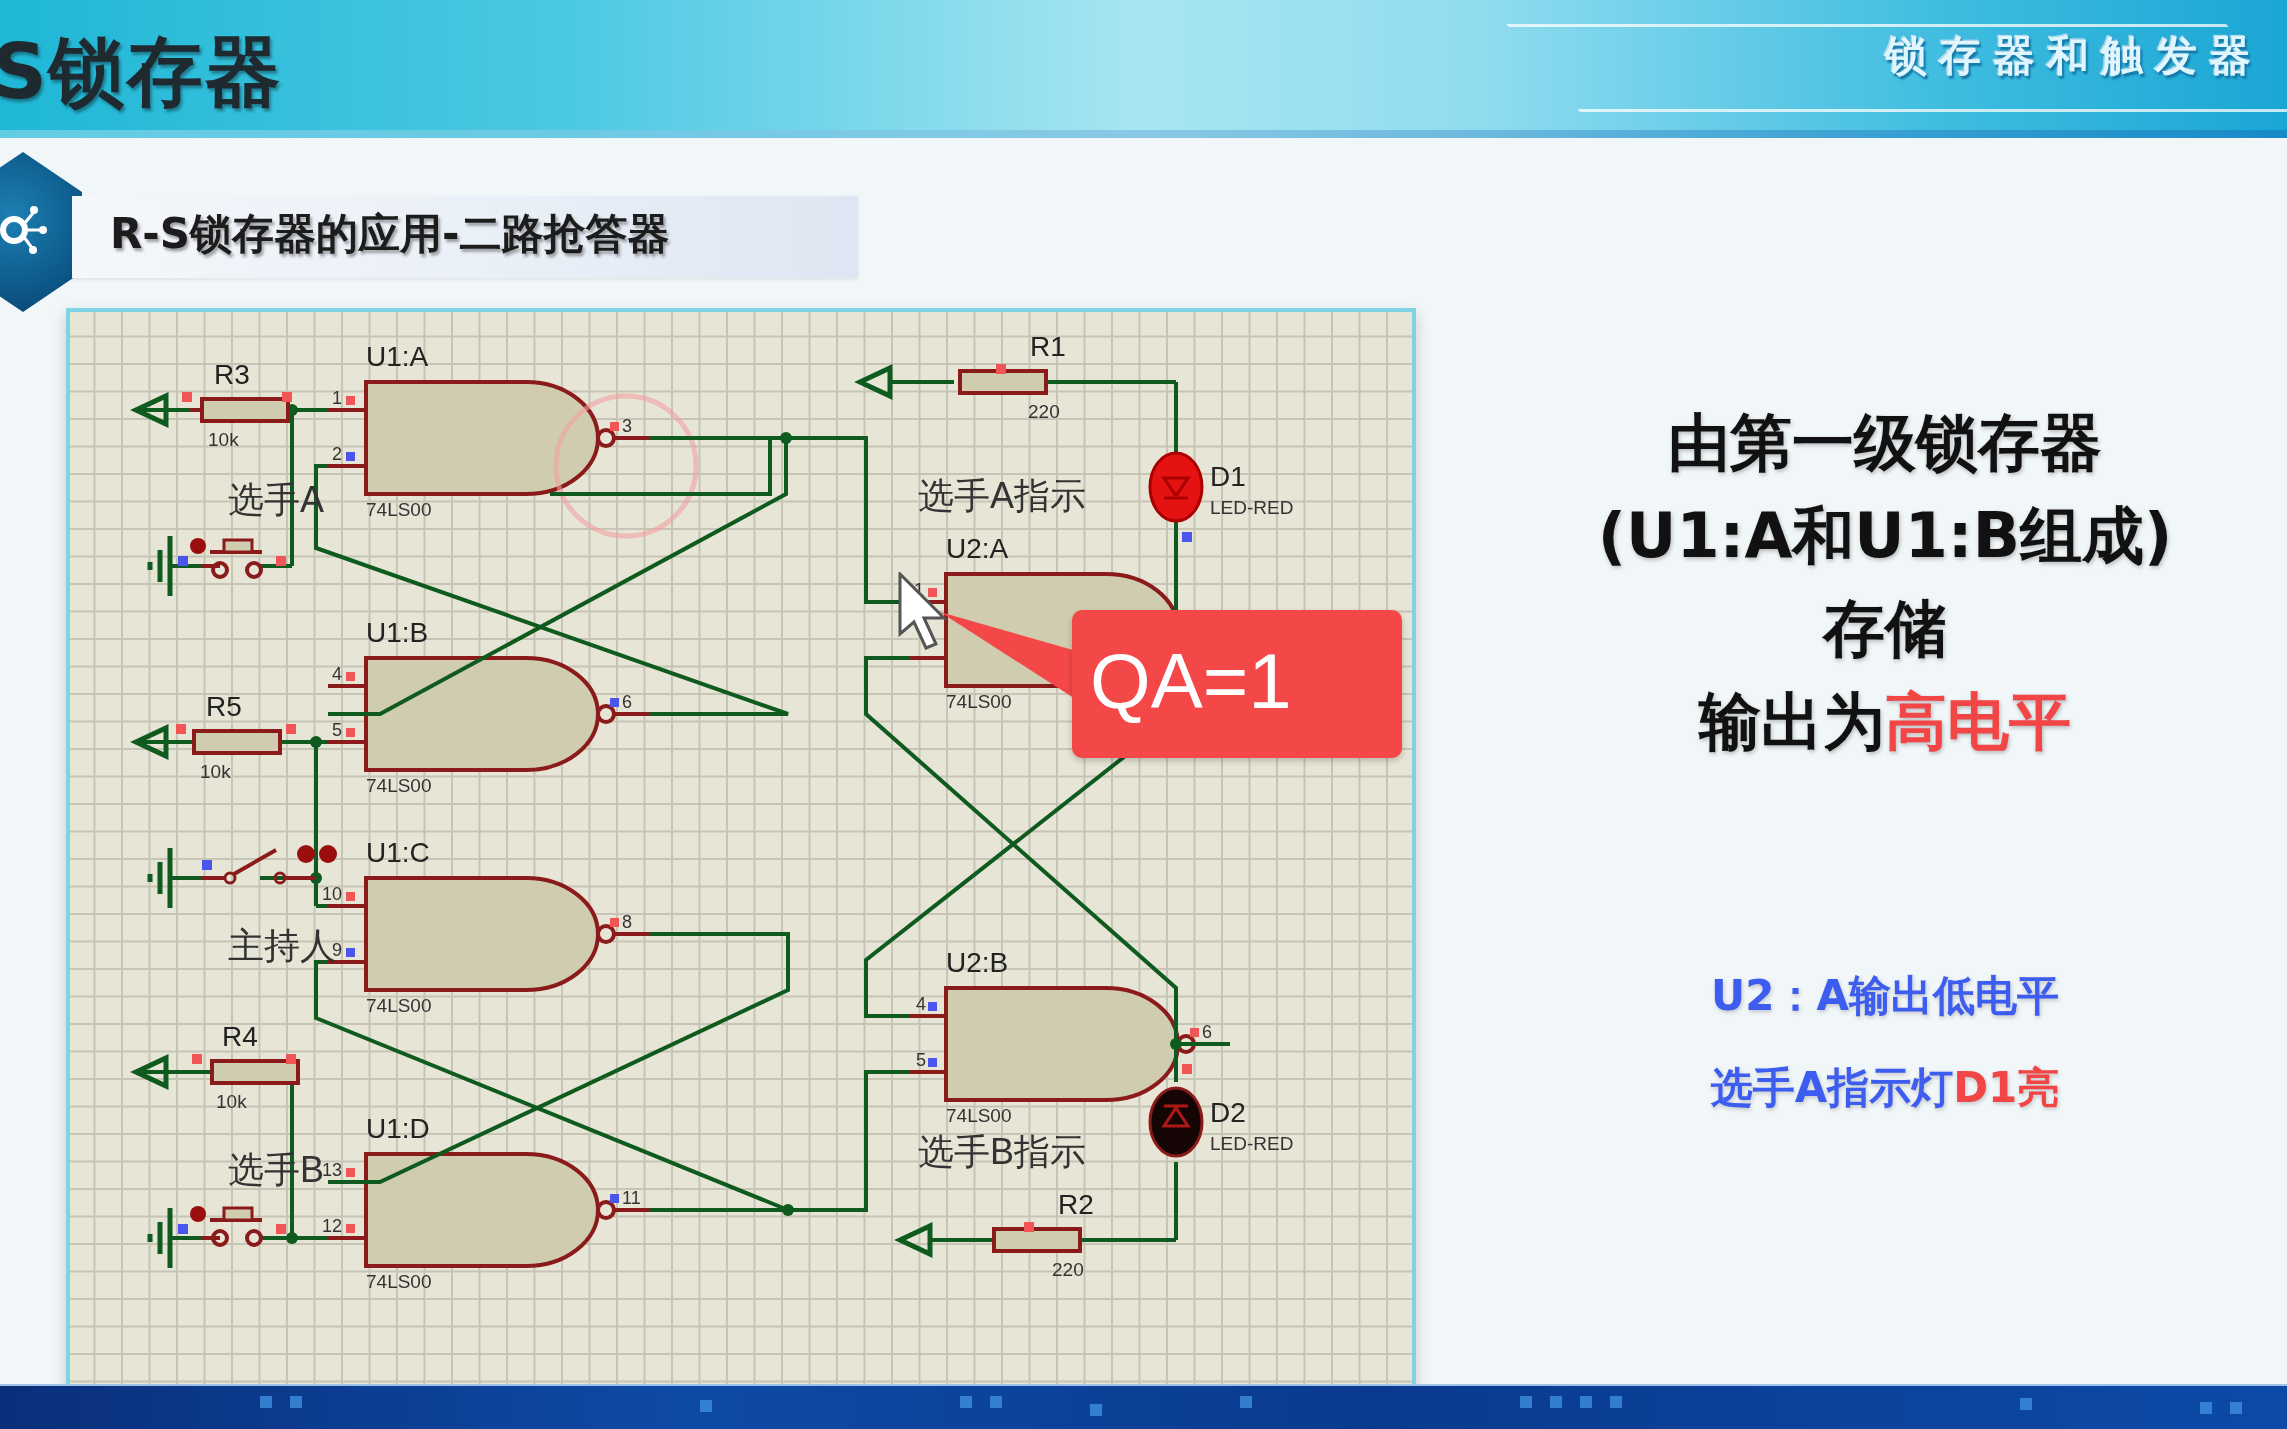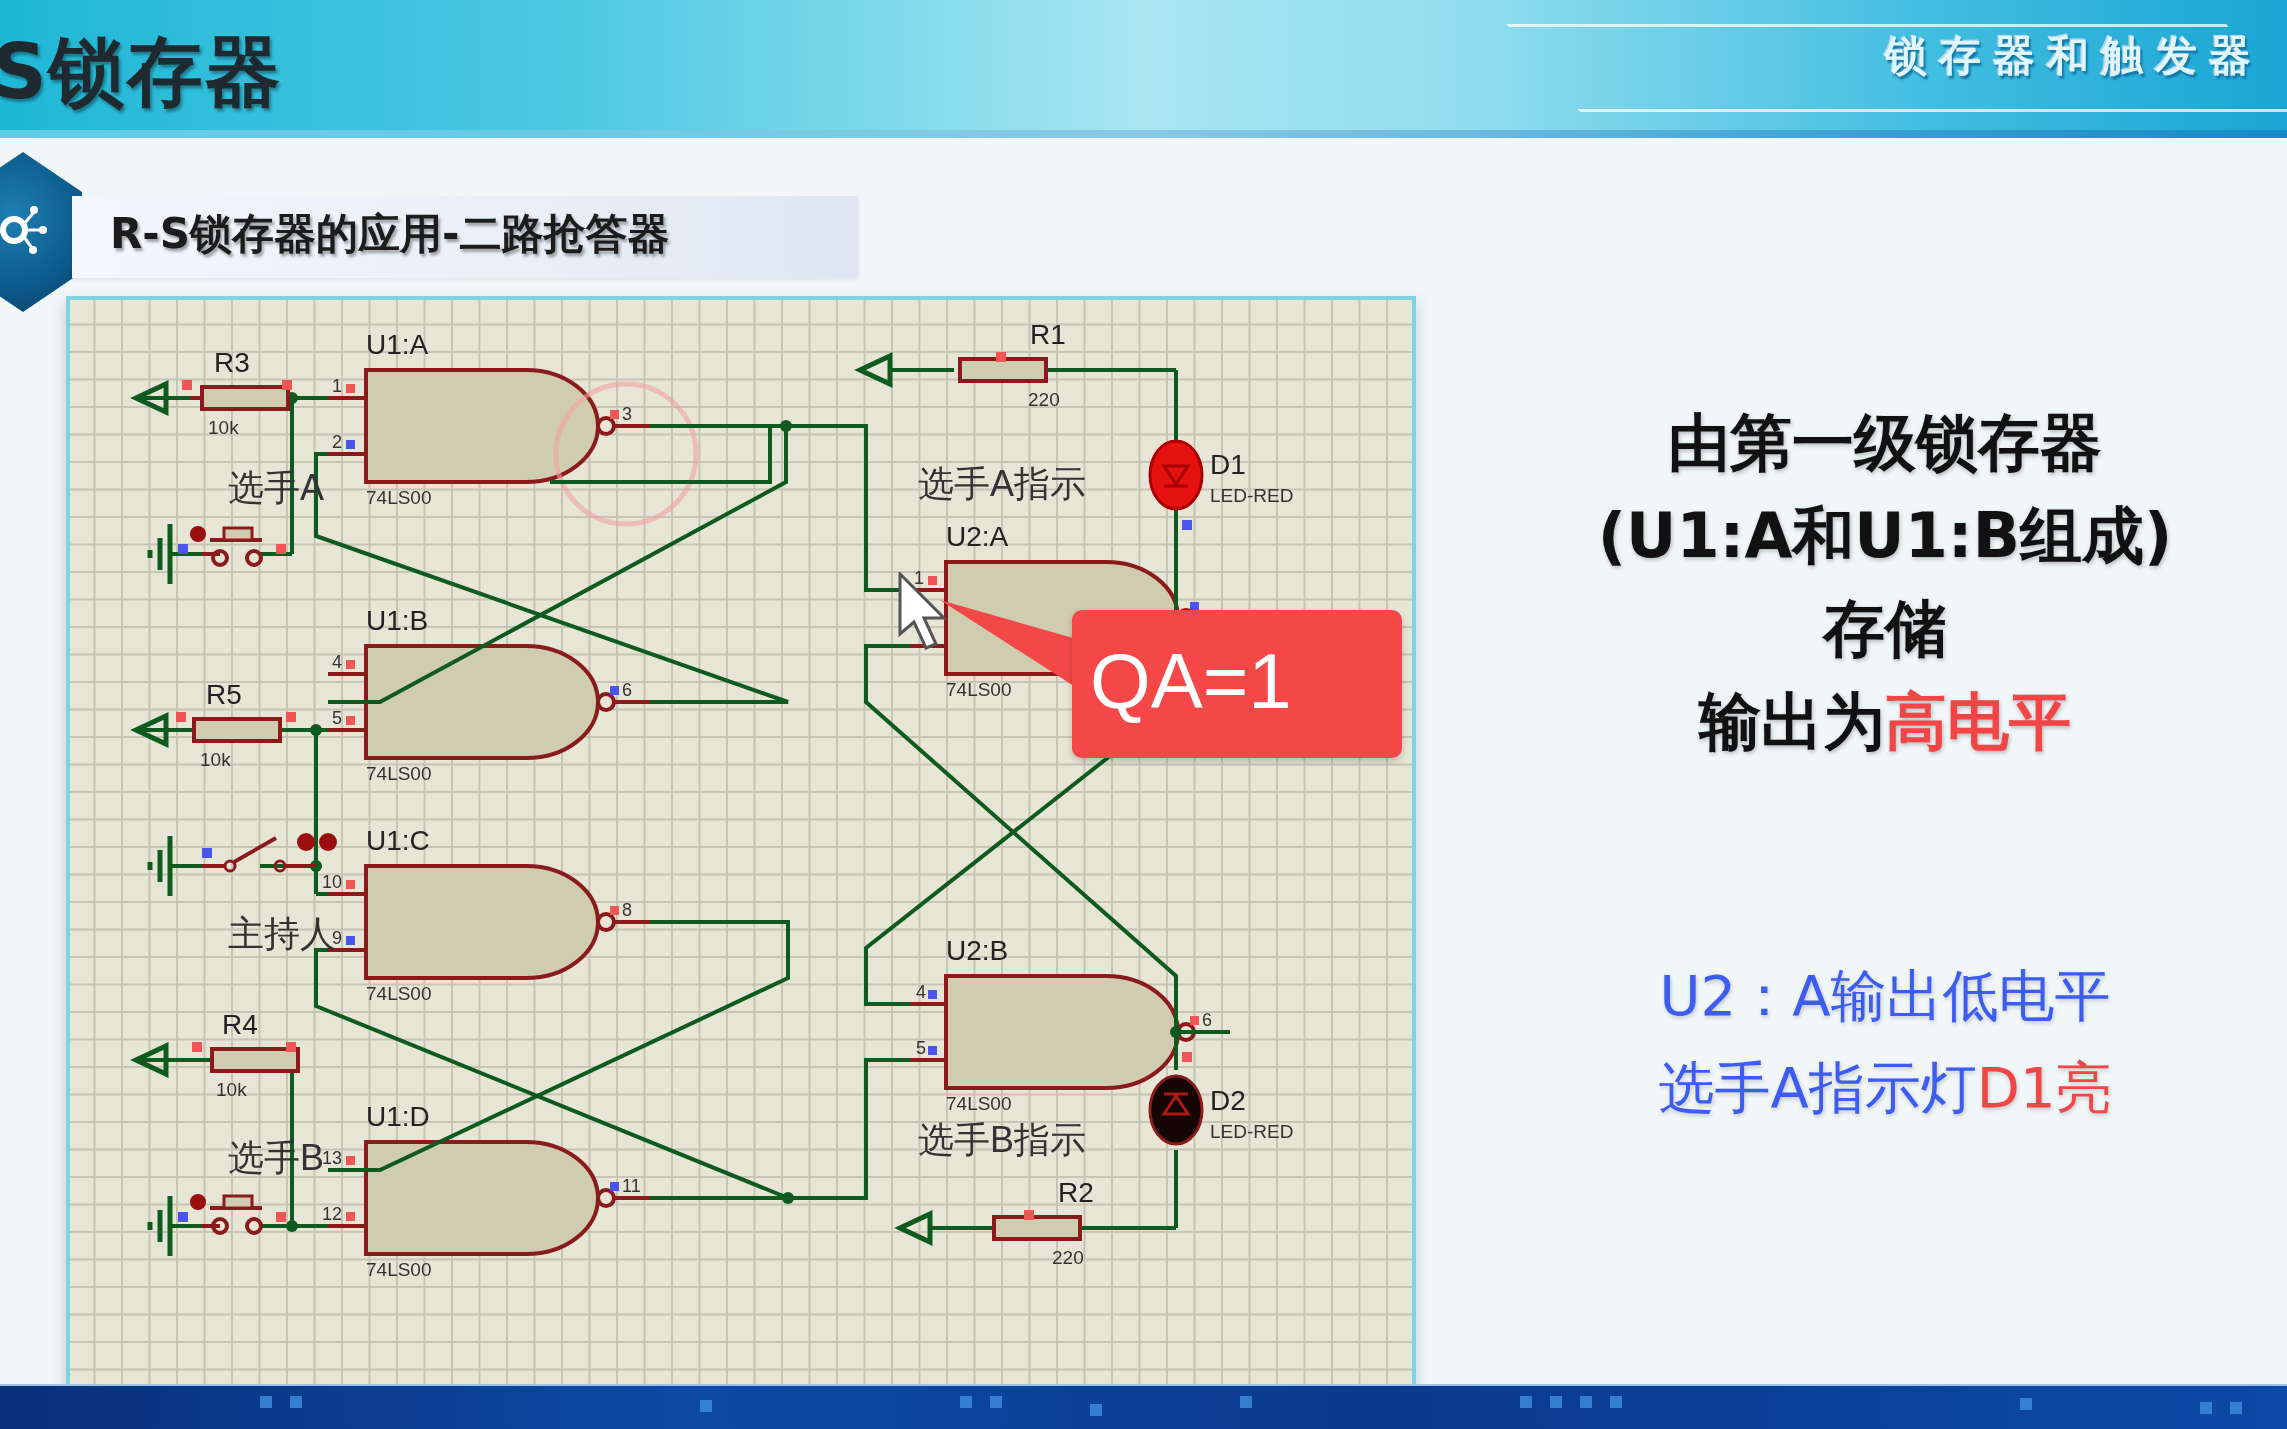--- a/index.html
+++ b/index.html
@@ -41,21 +41,21 @@
     position:absolute; left:110px; top:206px; font-size:42px; font-weight:bold;
     color:#1c1c1c; text-shadow:2px 3px 3px rgba(0,0,0,0.35);
   }
   .hex {
     position:absolute; left:-36px; top:152px; width:118px; height:160px;
     clip-path:polygon(50% 0%,100% 25%,100% 75%,50% 100%,0% 75%,0% 25%);
     background:radial-gradient(circle at 40% 40%,#1e7fb2 0%,#0d5a8c 60%,#093f66 100%);
   }
   .hex-icon { position:absolute; left:0; top:190px; width:60px; height:80px; }
   .schematic {
-    position:absolute; left:66px; top:296px; width:1350px; height:1106px;
+    position:absolute; left:66px; top:308px; width:1350px; height:1106px;
     border:4px solid #7fd3e2; box-sizing:border-box;
     box-shadow:0 6px 14px rgba(0,0,0,0.18);
     background-color:#e6e5d6;
     background-image:
       linear-gradient(#c6c4b4 2px, transparent 2px),
       linear-gradient(90deg,#c6c4b4 2px, transparent 2px);
     background-size:27.5px 27.5px;
     background-position:-4px -4px;
   }
   .schematic svg { position:absolute; left:0; top:0; }
@@ -69,21 +69,21 @@
     font-family:"Liberation Sans",sans-serif;
   }
   .explain {
     position:absolute; left:1560px; top:396px; width:650px; text-align:center;
     font-weight:bold; font-size:62px; line-height:93px; color:#111111;
     text-shadow:1px 2px 4px rgba(0,0,0,0.25);
   }
   .explain .hl { color:#f24545; }
   .explain2 {
     position:absolute; left:1560px; top:950px; width:650px; text-align:center;
-    font-weight:normal; font-size:56px; line-height:92px; color:#3d5cf0;
+    font-weight:bold; font-size:42px; line-height:92px; color:#3d5cf0;
     text-shadow:1px 2px 4px rgba(0,0,0,0.2);
   }
   .explain2 .hl { color:#f24545; }
   .footer {
     position:absolute; left:0; top:1384px; width:2287px; height:45px;
     background:linear-gradient(90deg,#0a2f7a 0%,#0d4aa6 30%,#0a3a8e 60%,#0c4aa8 100%);
     border-top:2px solid #9fc2e8;
   }
   .footer i {
     position:absolute; display:block; width:12px; height:12px; background:#3f8fe0; opacity:.8;

